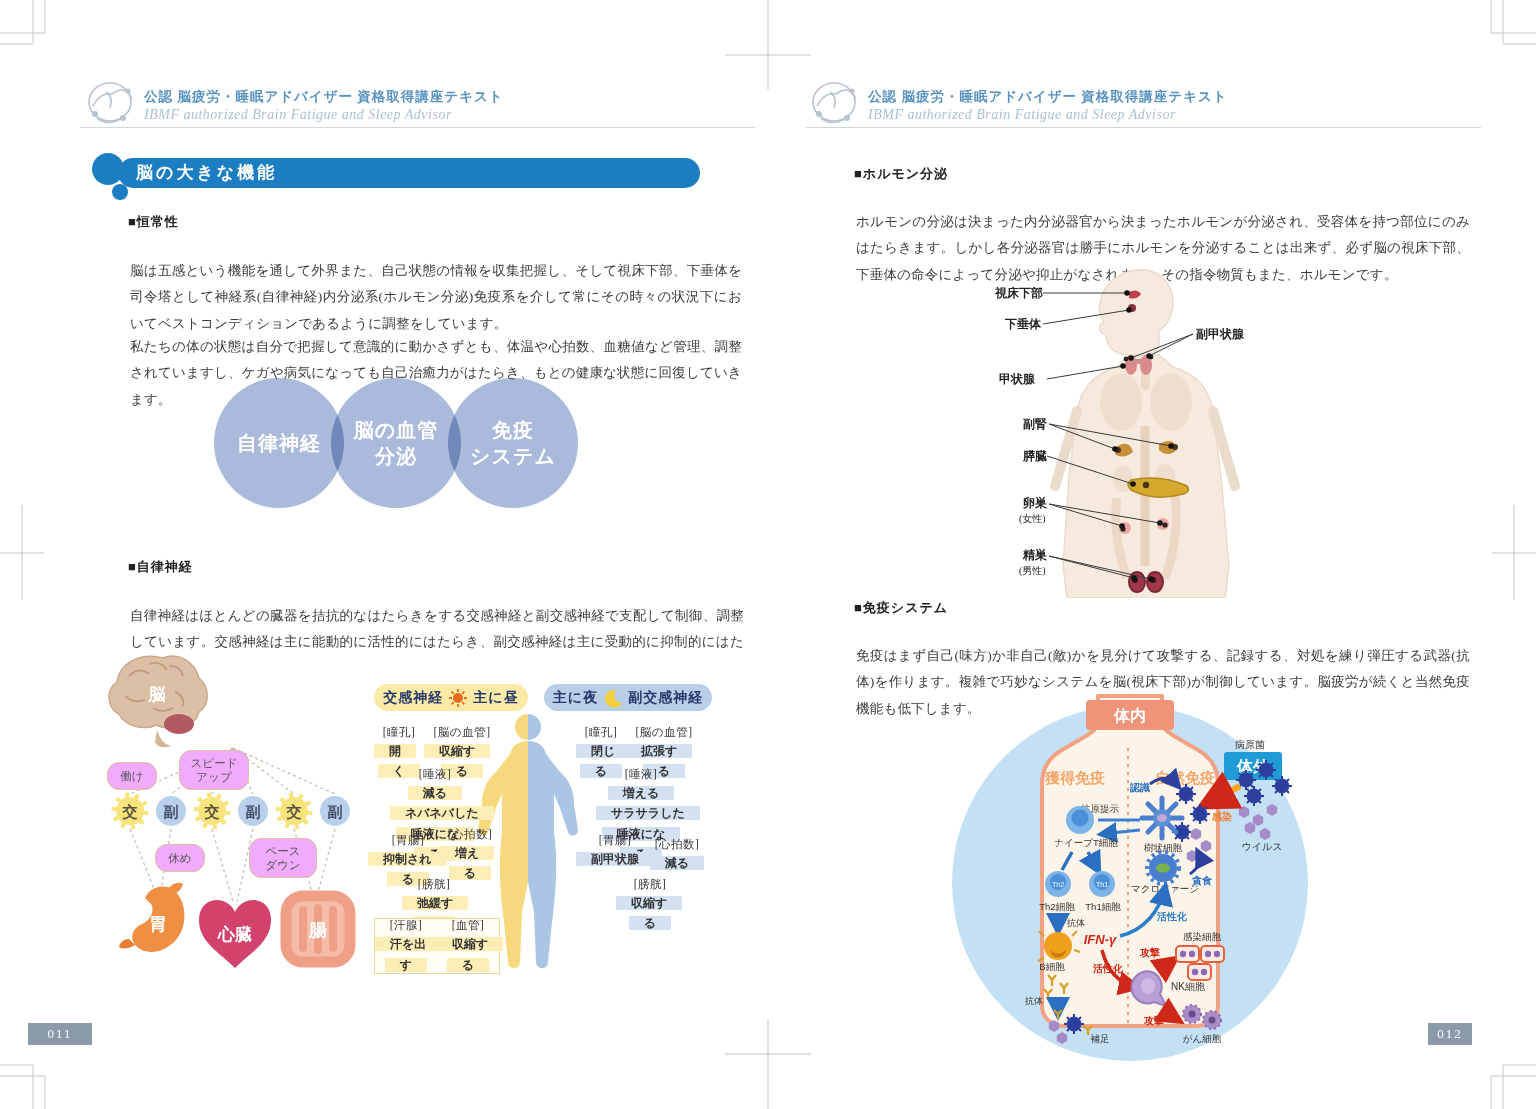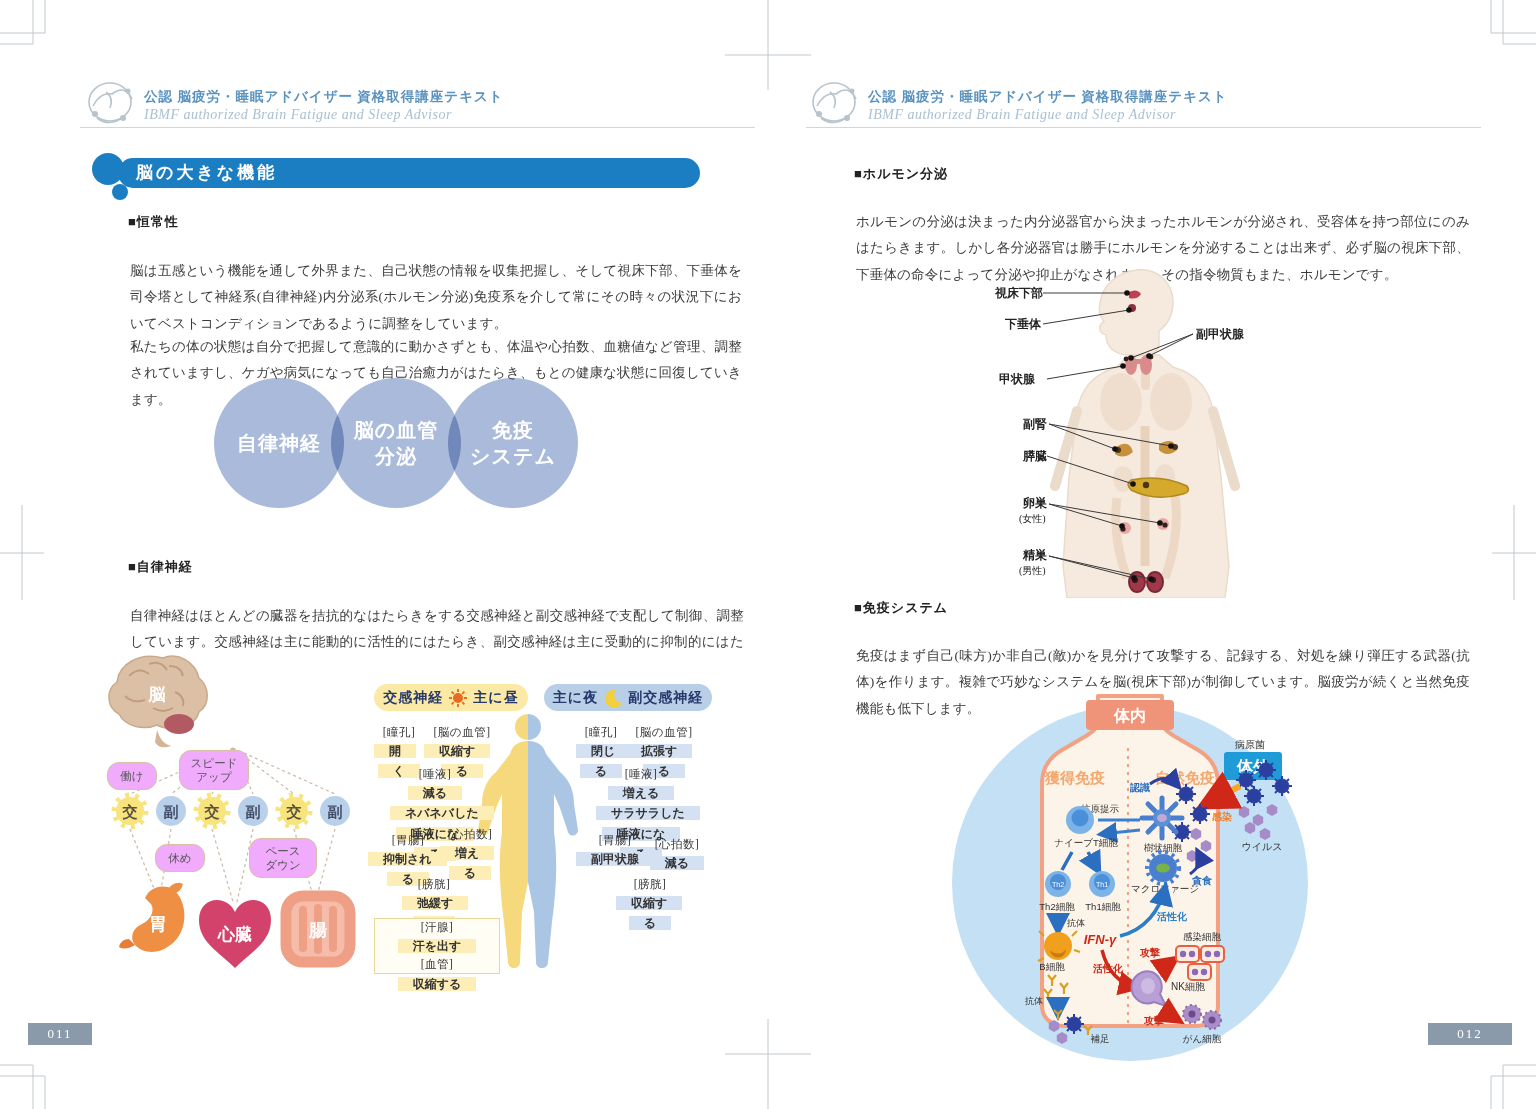--- a/index.html
+++ b/index.html
@@ -22,21 +22,21 @@
   .pill{height:27px;border-radius:14px;display:flex;align-items:center;justify-content:center;gap:5px;}
   .pill-y{background:#fbe9a6;}
   .pill-b{background:#b9cfe8;font-family:Liberation Serif, serif;}
   .pill-txt{font-size:14px;font-weight:bold;color:#25396b;letter-spacing:1px;}
   .dn-block{text-align:center;font-family:"Liberation Serif",serif;}
   .dn-o{font-size:11.5px;color:#333;letter-spacing:.5px;line-height:1.5;}
   .dn-e{display:inline;font-size:12px;font-weight:bold;color:#333;white-space:pre-line;line-height:1.6;
         padding:0 15px;box-decoration-break:clone;-webkit-box-decoration-break:clone;}
   .hl-y{background:#fdeeb8;}
   .hl-b{background:#d3e1f2;}
-  .sweatbox{border:1.5px solid #ead898;background:#fffdf4;display:flex;justify-content:space-around;align-items:center;flex-direction:column;}
+  .sweatbox{border:1.5px solid #ead898;background:#fffdf4;display:flex;justify-content:space-around;align-items:center;}
   .bubble{background:#f0abfc;border:1.5px solid #d9c0a0;border-radius:12px;display:flex;align-items:center;
           justify-content:center;text-align:center;font-size:11.5px;color:#555;white-space:pre-line;line-height:1.25;}
   .pagebox{background:#8a9aab;color:#fff;font-size:13px;text-align:center;line-height:22px;letter-spacing:2px;}
   svg text{font-family:"Liberation Sans","DejaVu Sans",sans-serif;}
   svg .ser{font-family:"Liberation Serif",serif;}
 </style>
 </head>
 <body>
 
 <div id="canvas">
@@ -514,15 +514,15 @@
     <path d="M222,322 L238,332" stroke="#d02818" stroke-width="4" marker-end="url(#mr)"></path>
     <g>
       <circle cx="252" cy="326" r="9" fill="#a98cc8" stroke="#8a6aaa" stroke-width="2" stroke-dasharray="2,3"></circle>
       <circle cx="272" cy="332" r="9" fill="#a98cc8" stroke="#8a6aaa" stroke-width="2" stroke-dasharray="2,3"></circle>
       <circle cx="252" cy="326" r="3.5" fill="#6a4a8a"></circle>
         <circle cx="272" cy="332" r="3.5" fill="#6a4a8a"></circle>
     </g>
     <text x="262" y="354" font-size="9.5" fill="#333" text-anchor="middle">がん細胞</text>
   </svg>
 
-  <div class="abs pagebox" style="left:1428px;top:1023px;width:84px;height:22px">012</div>
+  <div class="abs pagebox" style="left:1428px;top:1023px;width:44px;height:22px">012</div>
 
 </div>
 
 </body></html>

